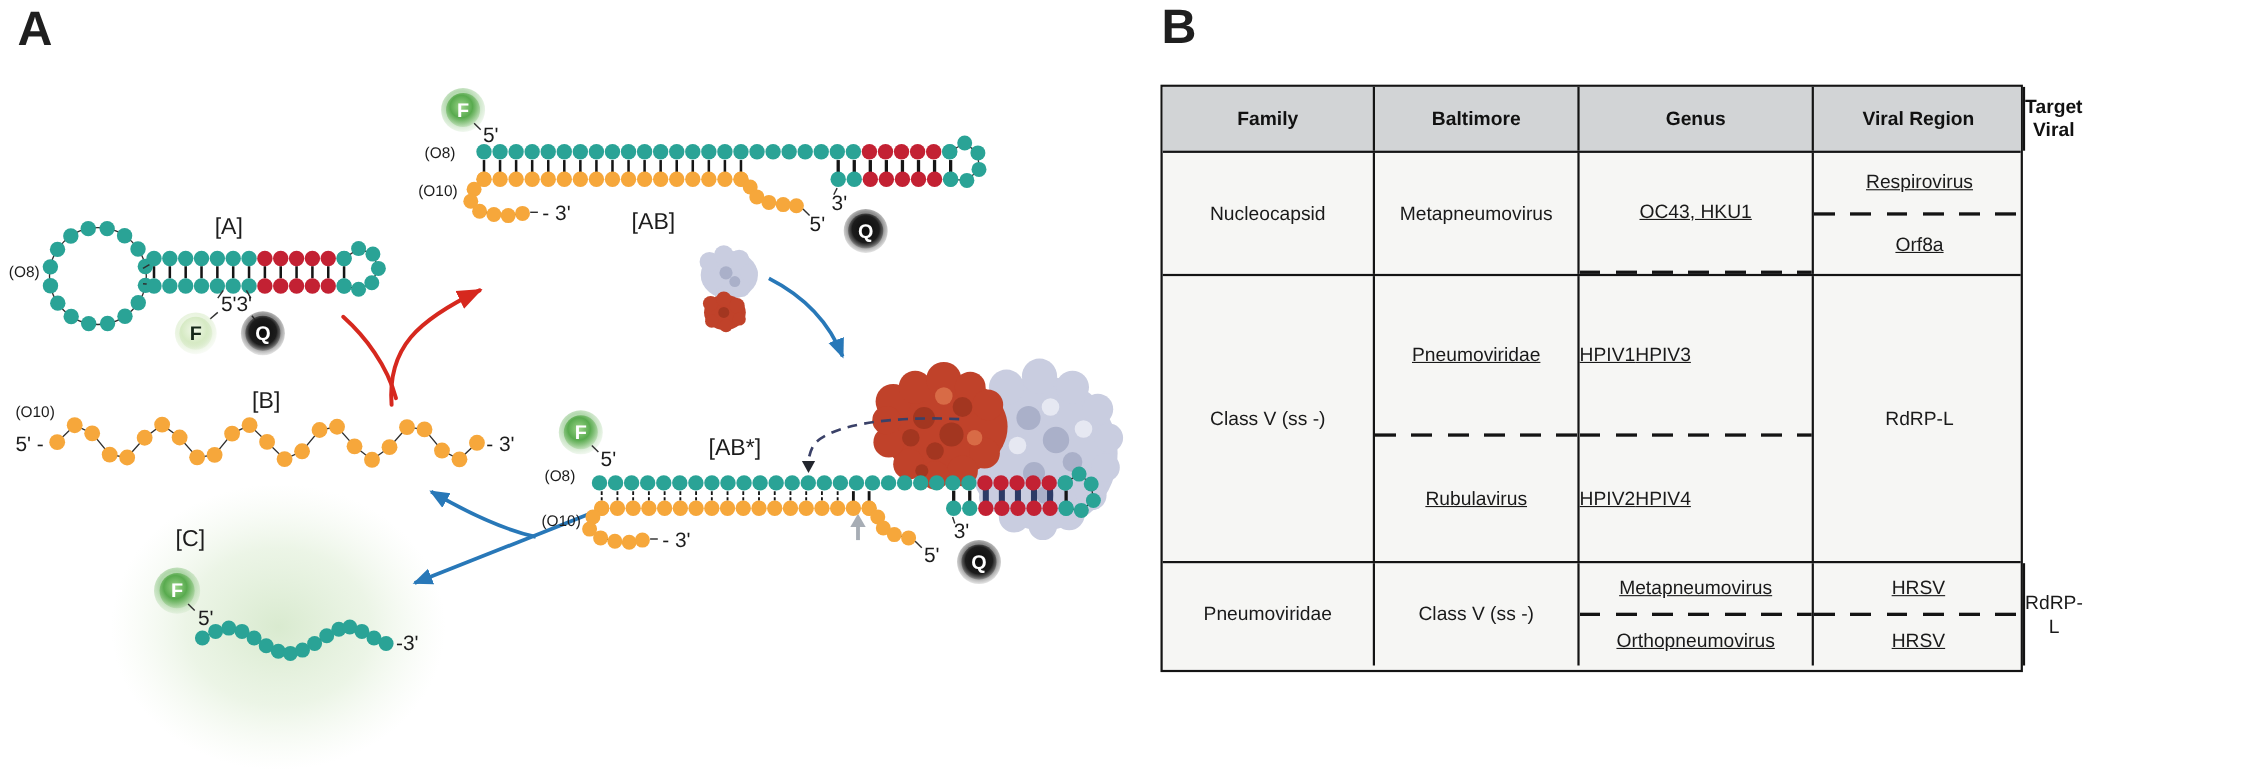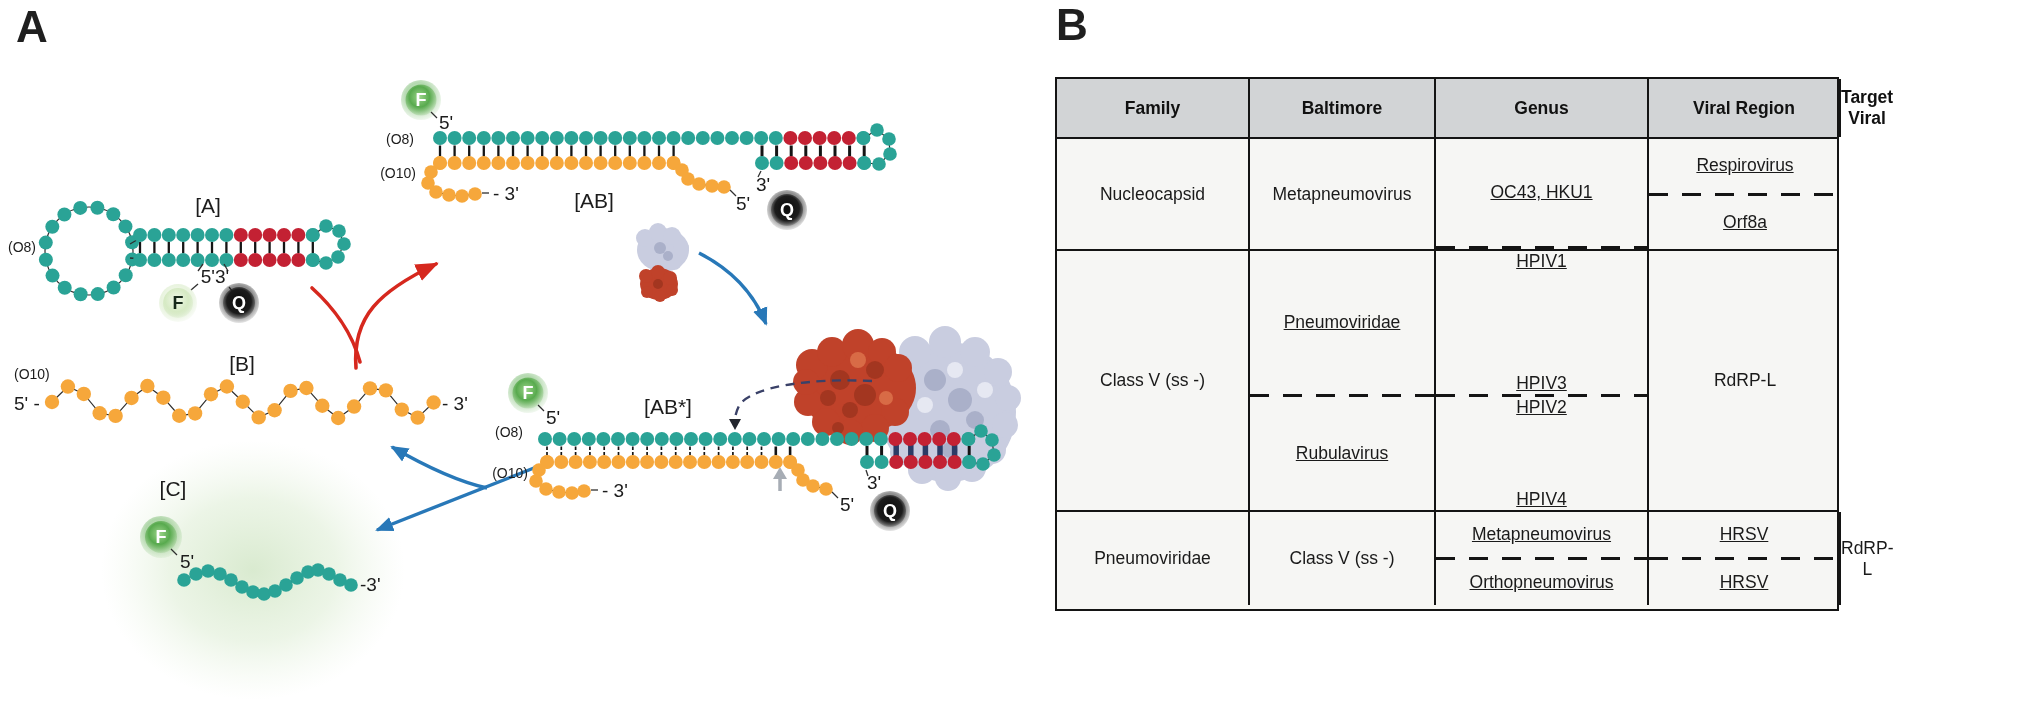--- a/index.html
+++ b/index.html
@@ -26,21 +26,21 @@
   .trow.r1{height:112px;}
   .trow.r2{height:261px;}
   .trow.r3{height:93px;}
   .cell{display:flex;align-items:center;justify-content:center;text-align:center;
         border-right:2px solid #141414;box-sizing:border-box;font-size:17.5px;color:#1a1a1a;}
   .cell:last-child{border-right:none;}
   .th{font-weight:700;font-size:17.5px;color:#111;}
   .cell.split{flex-direction:column;align-items:stretch;justify-content:flex-start;padding:0;text-decoration:underline;}
   .half{display:flex;align-items:center;justify-content:center;flex:50;}
   .half.h56{flex:56;} .half.h44{flex:44;}
-  .half.multi{flex-direction:column;justify-content:space-between;}
+  .half.multi{flex-direction:row;justify-content:flex-start;}
   .dashline{height:3px;flex:none;width:100%;
      background:repeating-linear-gradient(90deg,#141414 0px,#141414 19px,transparent 19px,transparent 33px);}
 </style>
 </head>
 <body>
 
 <div class="canvas">
 
   <div id="letterA" class="panel-letter">A</div>
   <div id="letterB" class="panel-letter">B</div>

